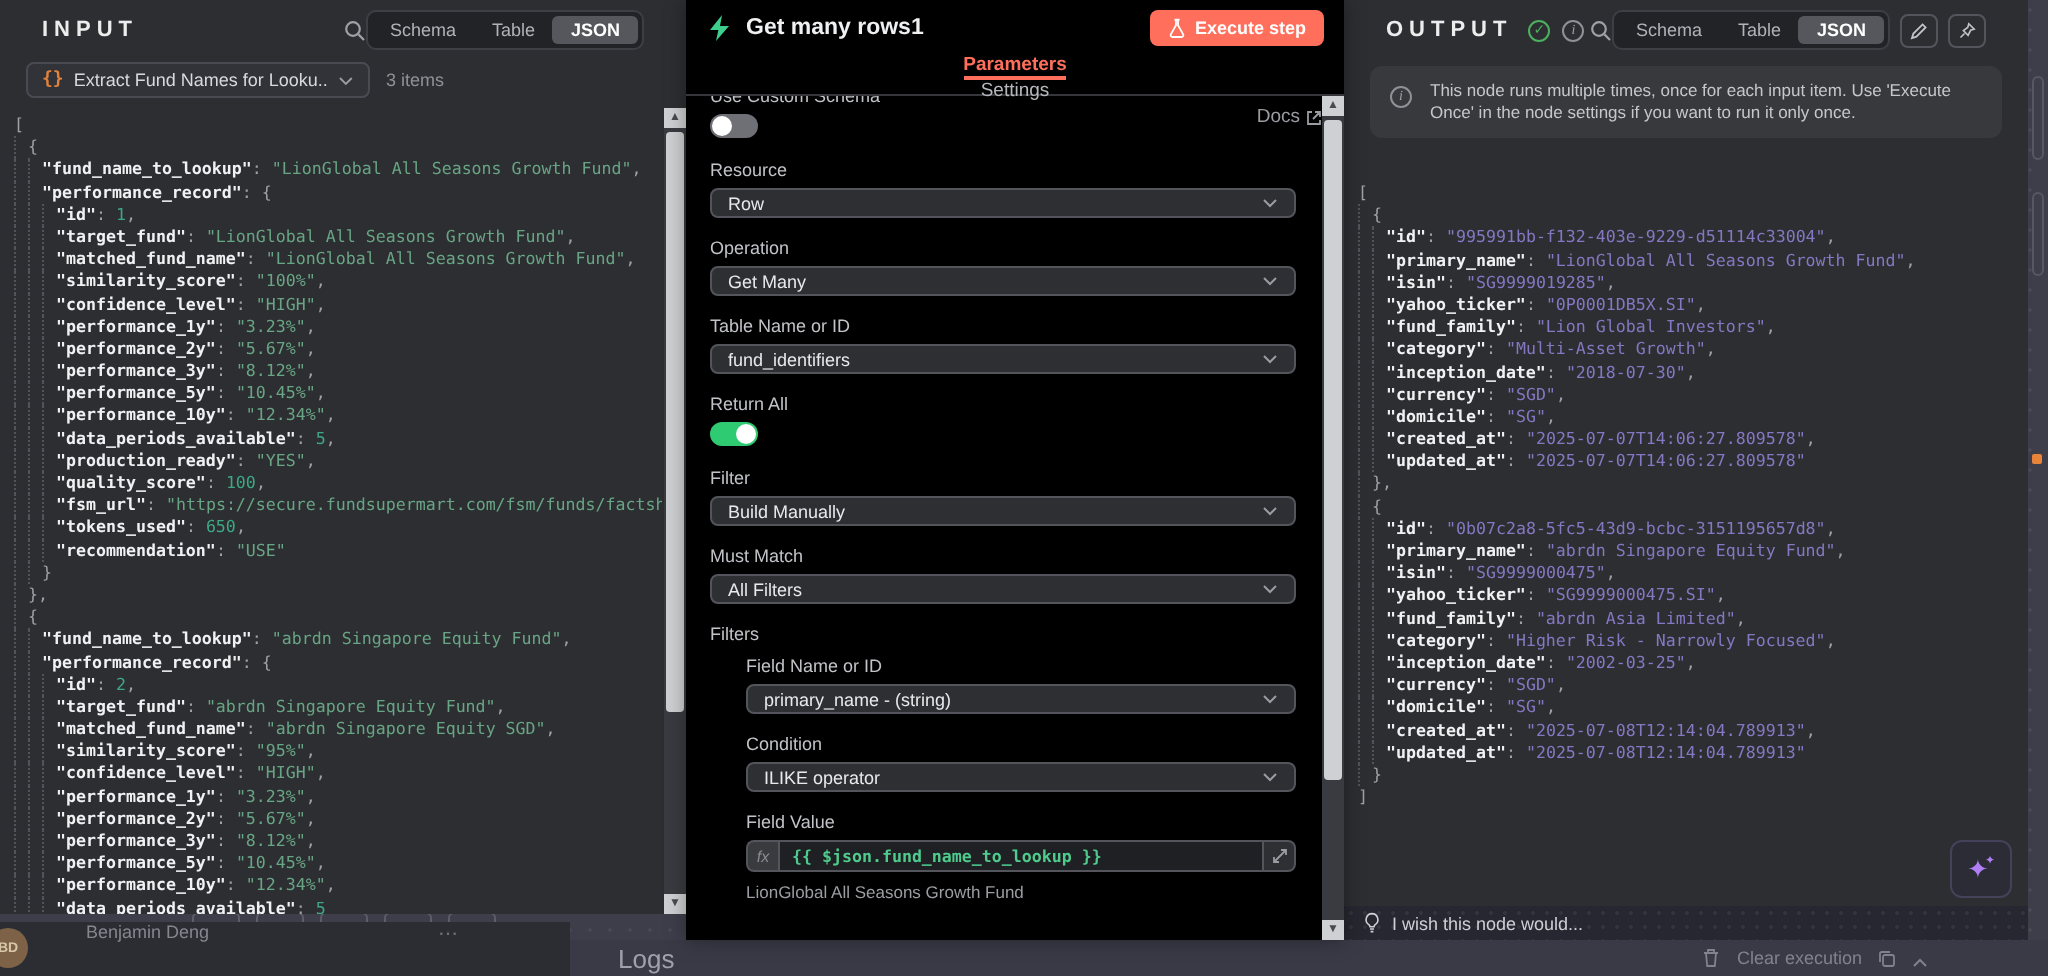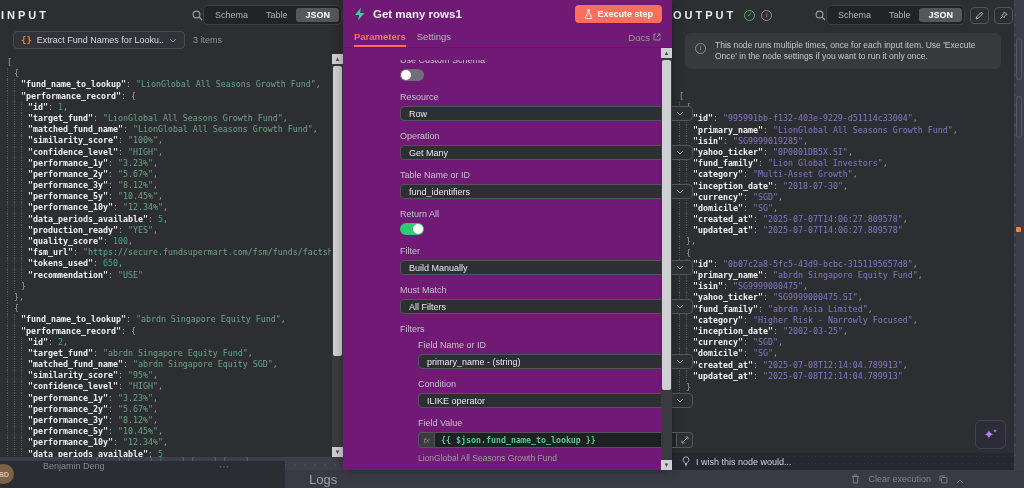--- a/index.html
+++ b/index.html
@@ -27,21 +27,21 @@
   .avatar { position:absolute; left:-6px; top:3px; width:20px; height:20px; border-radius:50%; background:#7d6247; color:#d8c6a8; font-size:7px; font-weight:bold; display:flex; align-items:center; justify-content:center; }
   .user-name { margin-left:43px; font-size:9px; color:#85878f; }
   .user-menu { margin-left:auto; margin-right:55px; color:#6e7078; font-size:10px; letter-spacing:1px; }
   .logs-bar { position:absolute; left:285px; right:0; top:470px; height:18px; background:#393a46; display:flex; align-items:center; padding:0 12px 0 24px; z-index:2; }
   .logs-label { font-size:13px; color:#9fa1ac; }
   .exec-group { margin-left:auto; margin-right:48px; display:flex; align-items:flex-end; gap:8px; color:#80828e; font-size:9px; }
   .exec-group svg { display:block; }
 
   
   .side-panel { position:absolute; top:0; background:#2d2e32; z-index:3; }
-  .panel-head { height:30px; display:flex; align-items:center; padding:0 1px; }
+  .panel-head { height:30px; display:flex; align-items:center; padding:0 21px; }
   .panel-title { font-size:11px; font-weight:bold; letter-spacing:3px; color:#eceded; }
   .icon-gap { margin-left:6px; display:flex; align-items:center; }
   .search-icon { margin-left:auto; color:#9fa1a6; display:flex; }
   .seg-tabs { display:flex; background:#222327; border:1px solid #3e3f45; border-radius:5px; padding:2px; margin-left:0; }
   .seg-tab { font-size:9px; color:#b1b2b7; padding:2px 9px; border-radius:3px; white-space:nowrap; }
   .seg-tab.active { background:#56575d; color:#ffffff; font-weight:bold; }
   .icon-btn { width:19px; height:17px; border:1px solid #54555c; border-radius:4px; margin-left:5px; color:#c3c4c9; display:flex; align-items:center; justify-content:center; background:transparent; }
 
   
   .input-panel { left:0; width:343px; height:457px; }
@@ -66,29 +66,29 @@
   .vscroll { position:absolute; right:0; width:11px; background:#3a3b40; z-index:5; }
   .varrow { height:10px; background:#cfd0d3; color:#4a4b50; font-size:6px; line-height:10px; text-align:center; }
   .varrow.down { position:absolute; bottom:0; left:0; right:0; }
   .vthumb { position:absolute; left:1px; width:9px; background:#cfd0d3; border-radius:2px; }
   .input-vscroll { top:54px; bottom:0; }
   .input-vscroll .vthumb { top:12px; height:290px; }
   .center-vscroll { top:48px; bottom:0; }
   .center-vscroll .vthumb { top:12px; height:330px; }
 
   
-  .center-panel { position:absolute; left:343px; top:0; width:329px; height:470px; background:#701a75; z-index:4; box-shadow:0 0 10px rgba(0,0,0,.35); }
+  .center-panel { position:absolute; left:343px; top:0; width:329px; height:470px; background:#000000; z-index:4; box-shadow:0 0 10px rgba(0,0,0,.35); }
   .cp-head { height:27px; display:flex; align-items:center; padding:0 10px; gap:7px; }
   .cp-title { font-size:11.5px; font-weight:bold; color:#eff0f2; white-space:nowrap; }
   .execute-btn { margin-left:auto; background:var(--accent,#ff6f5c); color:#fff; font-size:9px; font-weight:bold; border-radius:4px; padding:4px 9px; display:flex; gap:4px; align-items:center; white-space:nowrap; }
-  .cp-tabs { display:flex; gap:11px; padding:0 11px; height:21px; align-items:center; border-bottom:1px solid #36373b; }
+  .cp-tabs { display:flex; gap:0; padding:0 11px; height:21px; align-items:center; border-bottom:1px solid #36373b;flex-direction:column; }
   .cp-tab { font-size:9.5px; color:#b6b7bc; height:100%; display:flex; align-items:center; border-bottom:2px solid transparent; }
   .cp-tab.active { color:var(--accent,#ff6f5c); border-bottom-color:var(--accent,#ff6f5c); font-weight:bold; }
   .docs-link { margin-left:auto; font-size:9.5px; color:#9a9ca1; display:flex; align-items:center; gap:3px; }
-  .cp-body { position:absolute; top:60px; left:12px; width:293px; bottom:0; overflow:hidden;margin-left:45px; }
+  .cp-body { position:absolute; top:48px; left:12px; width:293px; bottom:0; overflow:hidden; }
   .f-label { font-size:9px; color:#c2c3c8; margin-bottom:4px; }
   .f-select { height:15px; background:#2e2f33; border:1px solid #54555c; border-radius:4px; display:flex; align-items:center; padding:0 8px; font-size:9px; color:#e8e9eb; margin-bottom:10px; }
   .f-select .chev { margin-left:auto; color:#9a9ca1; display:flex; }
   .toggle { width:24px; height:12px; border-radius:6px; background:#6f7075; position:relative; margin-bottom:11px; }
   .toggle .knob { position:absolute; top:1px; left:1px; width:10px; height:10px; border-radius:50%; background:#fff; }
   .toggle.on { background:var(--toggle-on,#2fcb72); }
   .toggle.on .knob { left:auto; right:1px; }
   .filters-nested { margin-left:18px; }
   .expr-row { display:flex; height:16px; }
   .fx-chip { width:16px; background:#3a3b3f; border:1px solid #54555c; border-right:none; border-radius:4px 0 0 4px; color:#8a8c91; font-size:8px; font-style:italic; display:flex; align-items:center; justify-content:center; }

